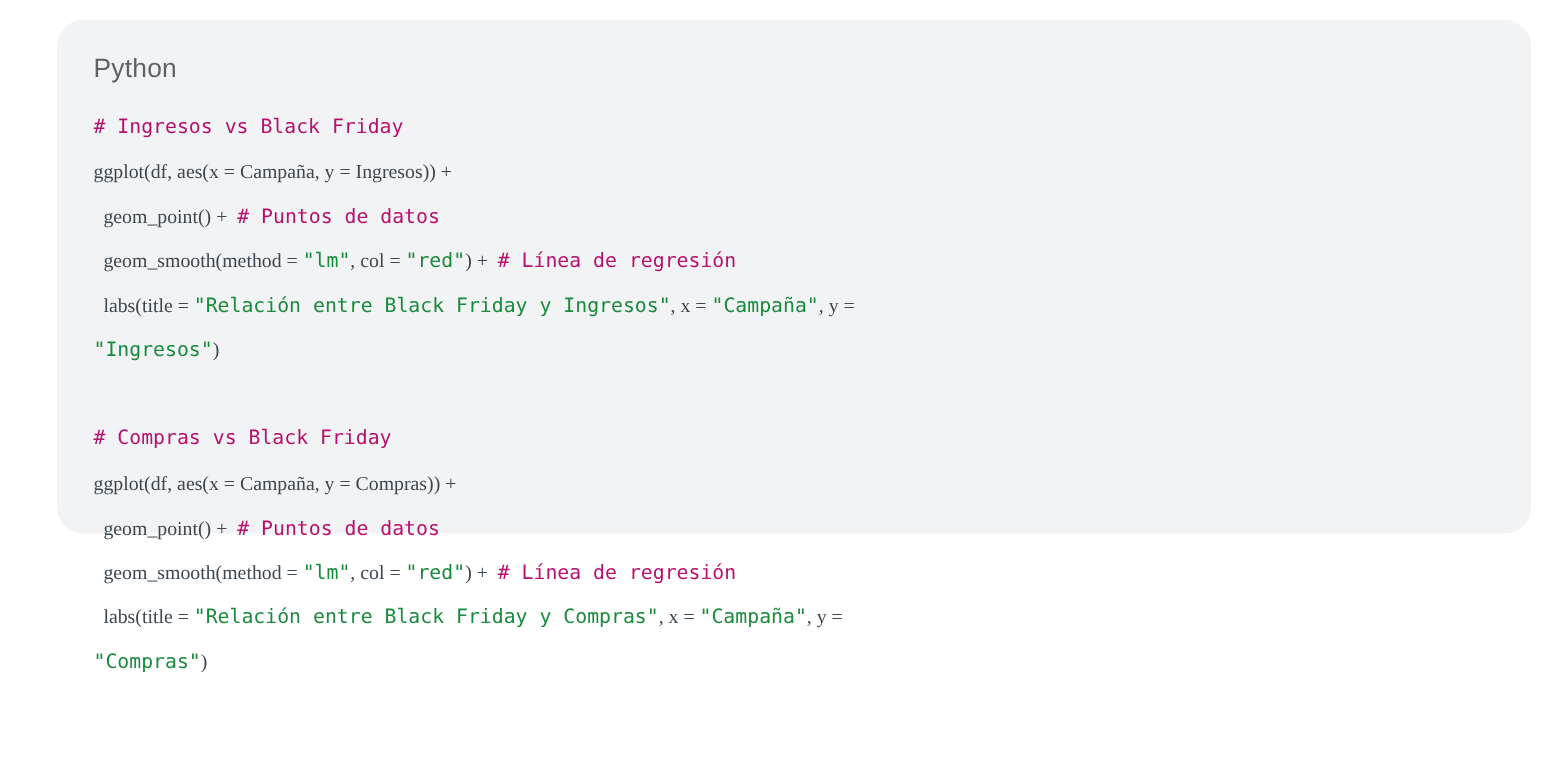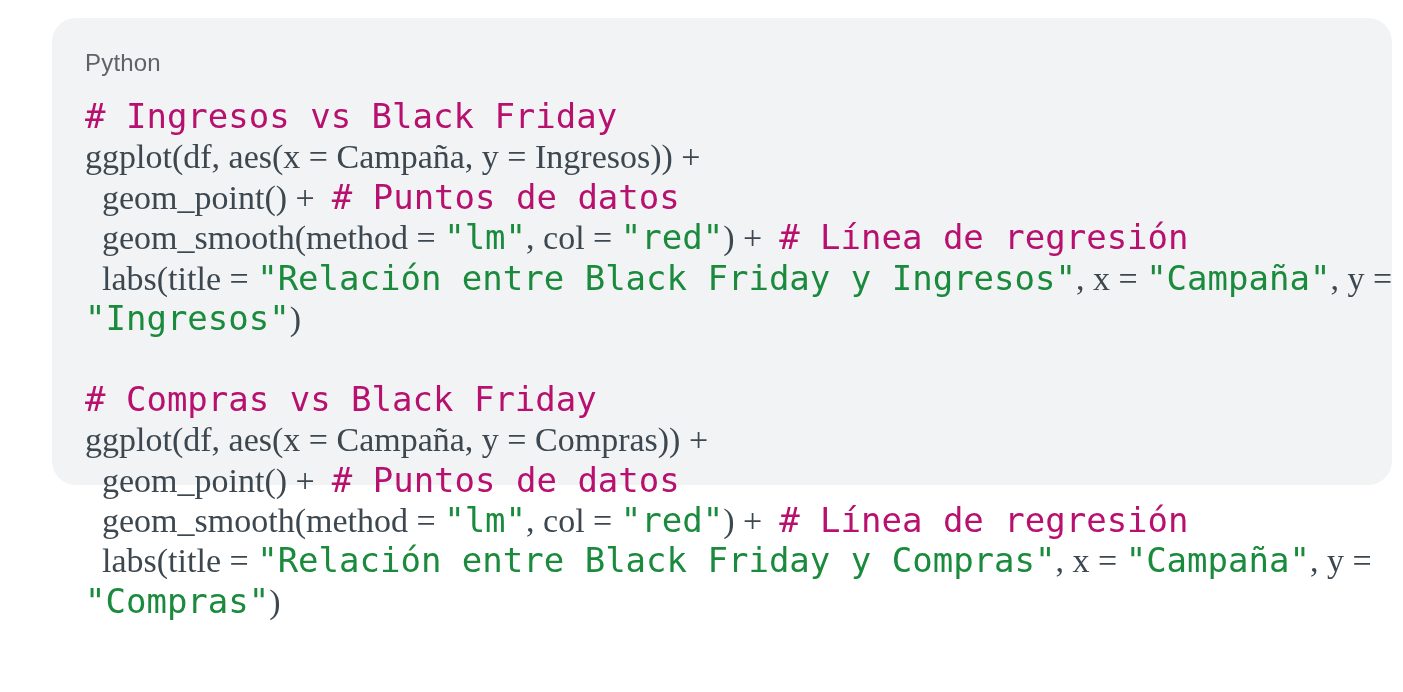--- a/index.html
+++ b/index.html
@@ -25,21 +25,21 @@
   .card-label {
     font-family: "Liberation Sans", sans-serif;
     font-size: 24px;
     line-height: 30px;
     color: var(--label, #5F6368);
     letter-spacing: 0.2px;
   }
   .code-block {
     margin: 18px 0 0 0;
     font-family: "DejaVu Sans Mono", "Liberation Mono", monospace;
-    font-size: 34px;
+    font-size: 18px;
     line-height: 40.4px;
     color: var(--code, #3C4750);
     white-space: pre;
   }
   .code-line {
     white-space: pre;
     height: 40.4px;
   }
   .tok-code    { color: var(--code, #3C4750); font-family: Liberation Serif, serif; }
   .tok-comment { color: var(--comment, #B7106E); }

